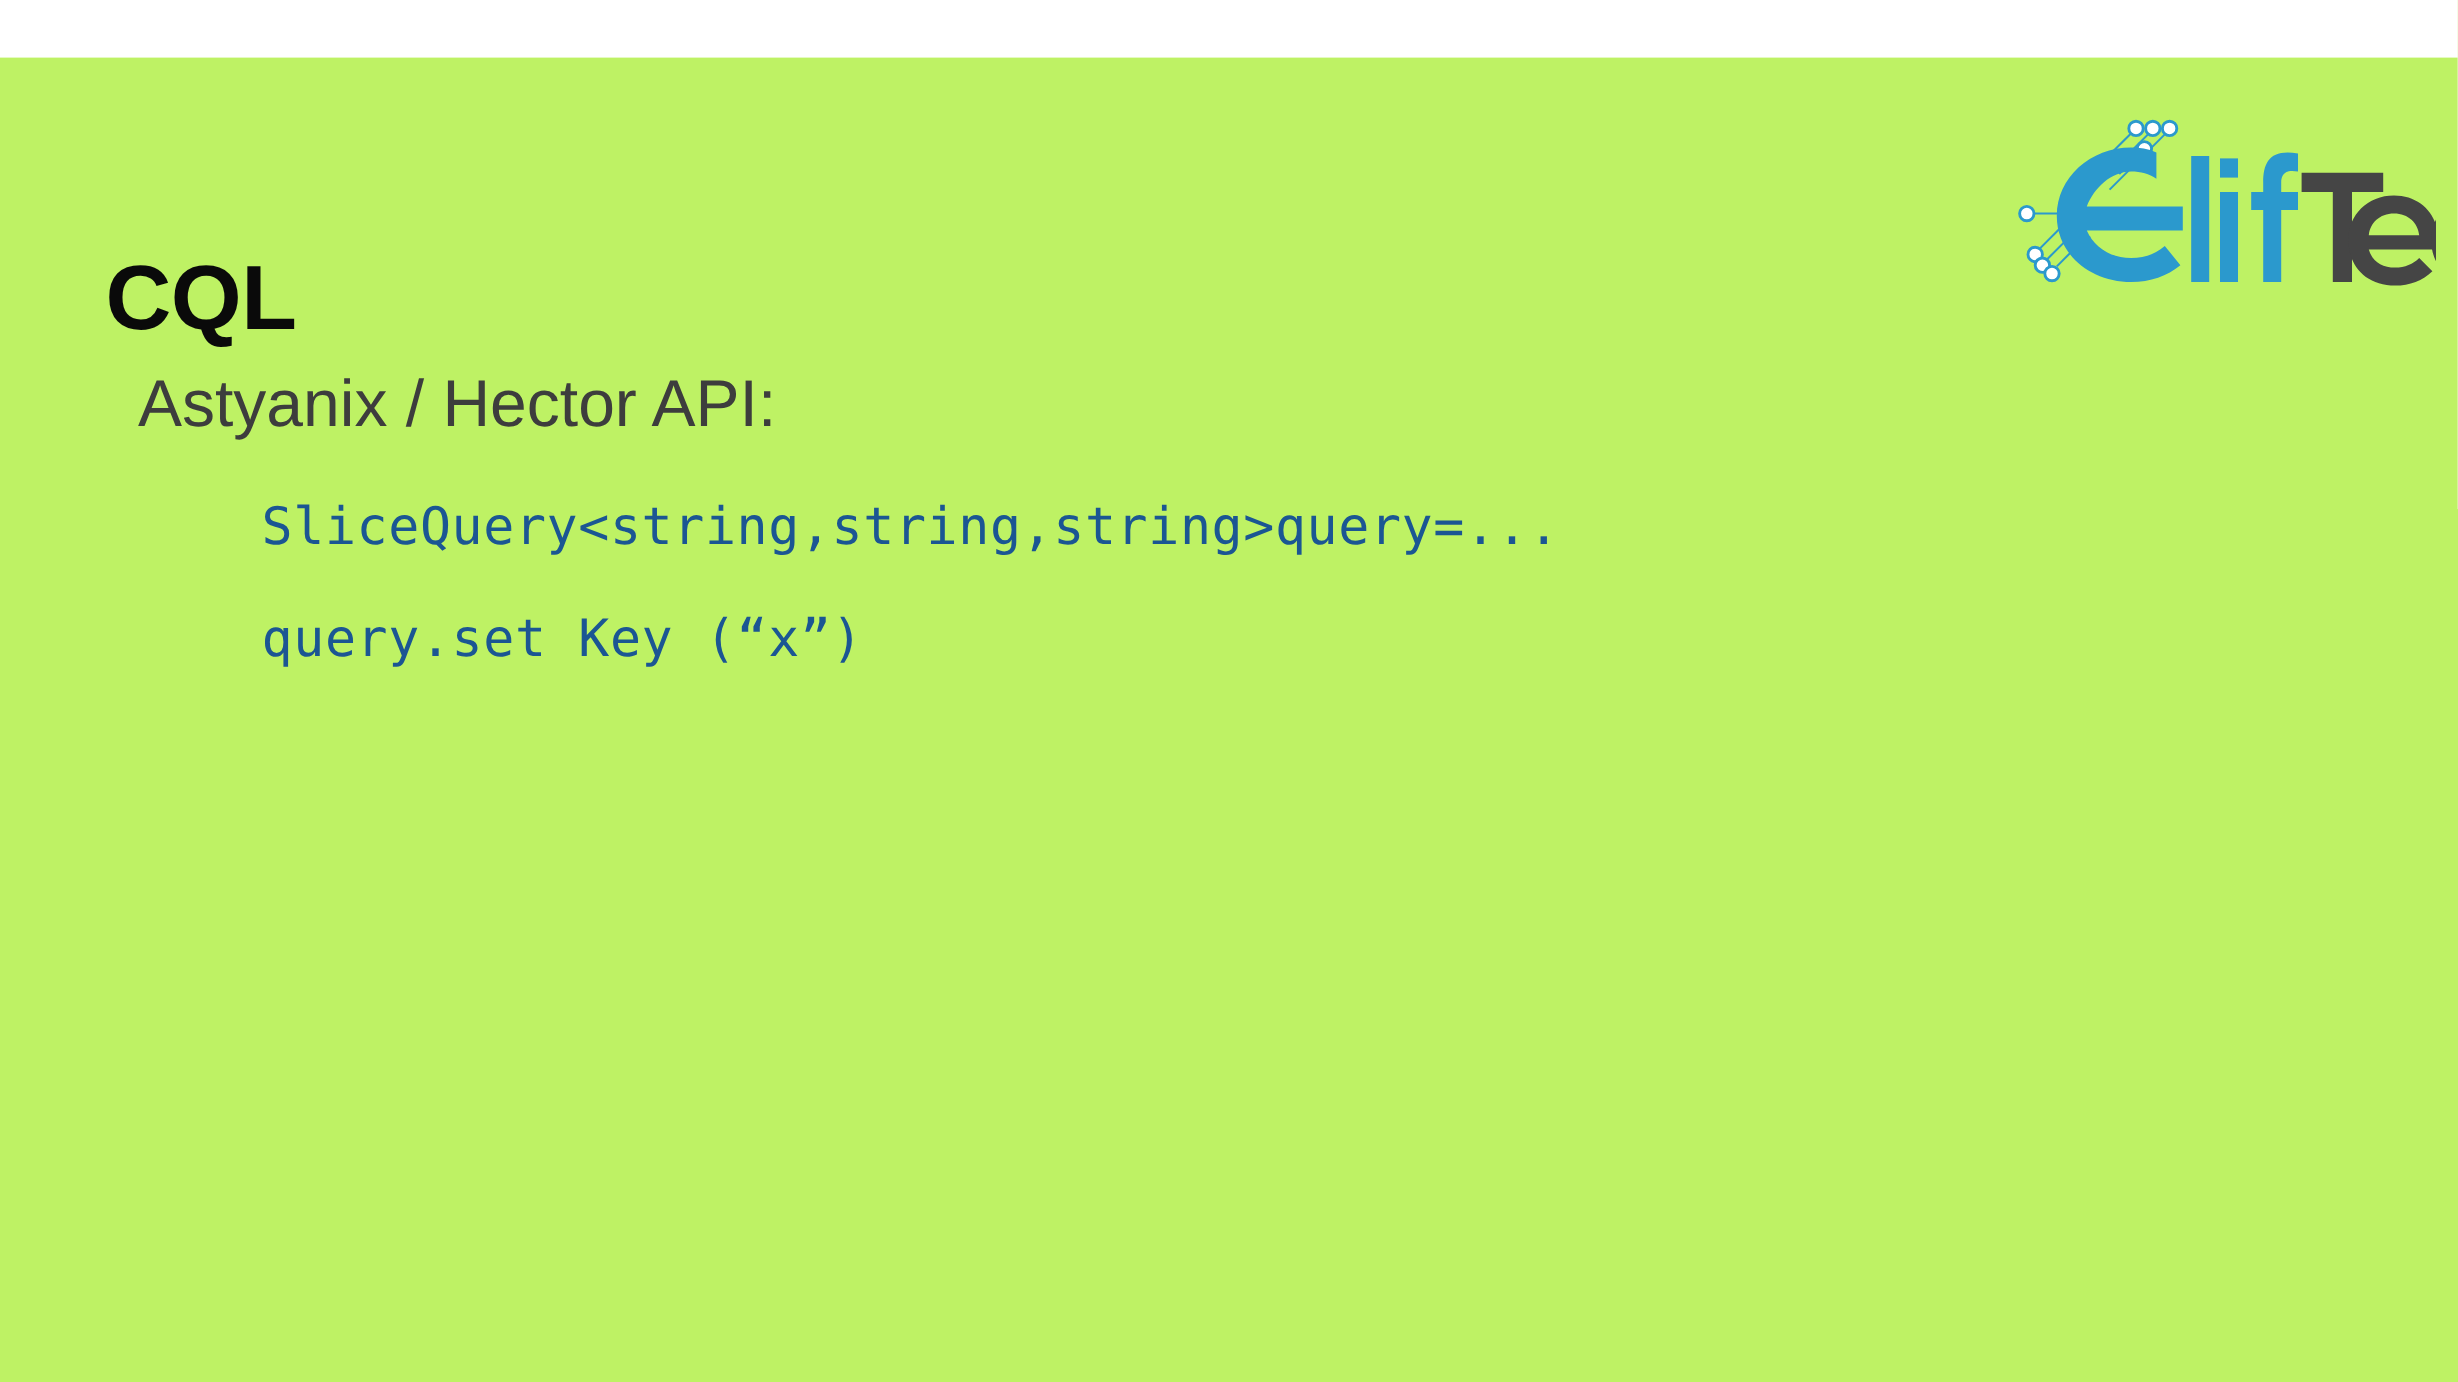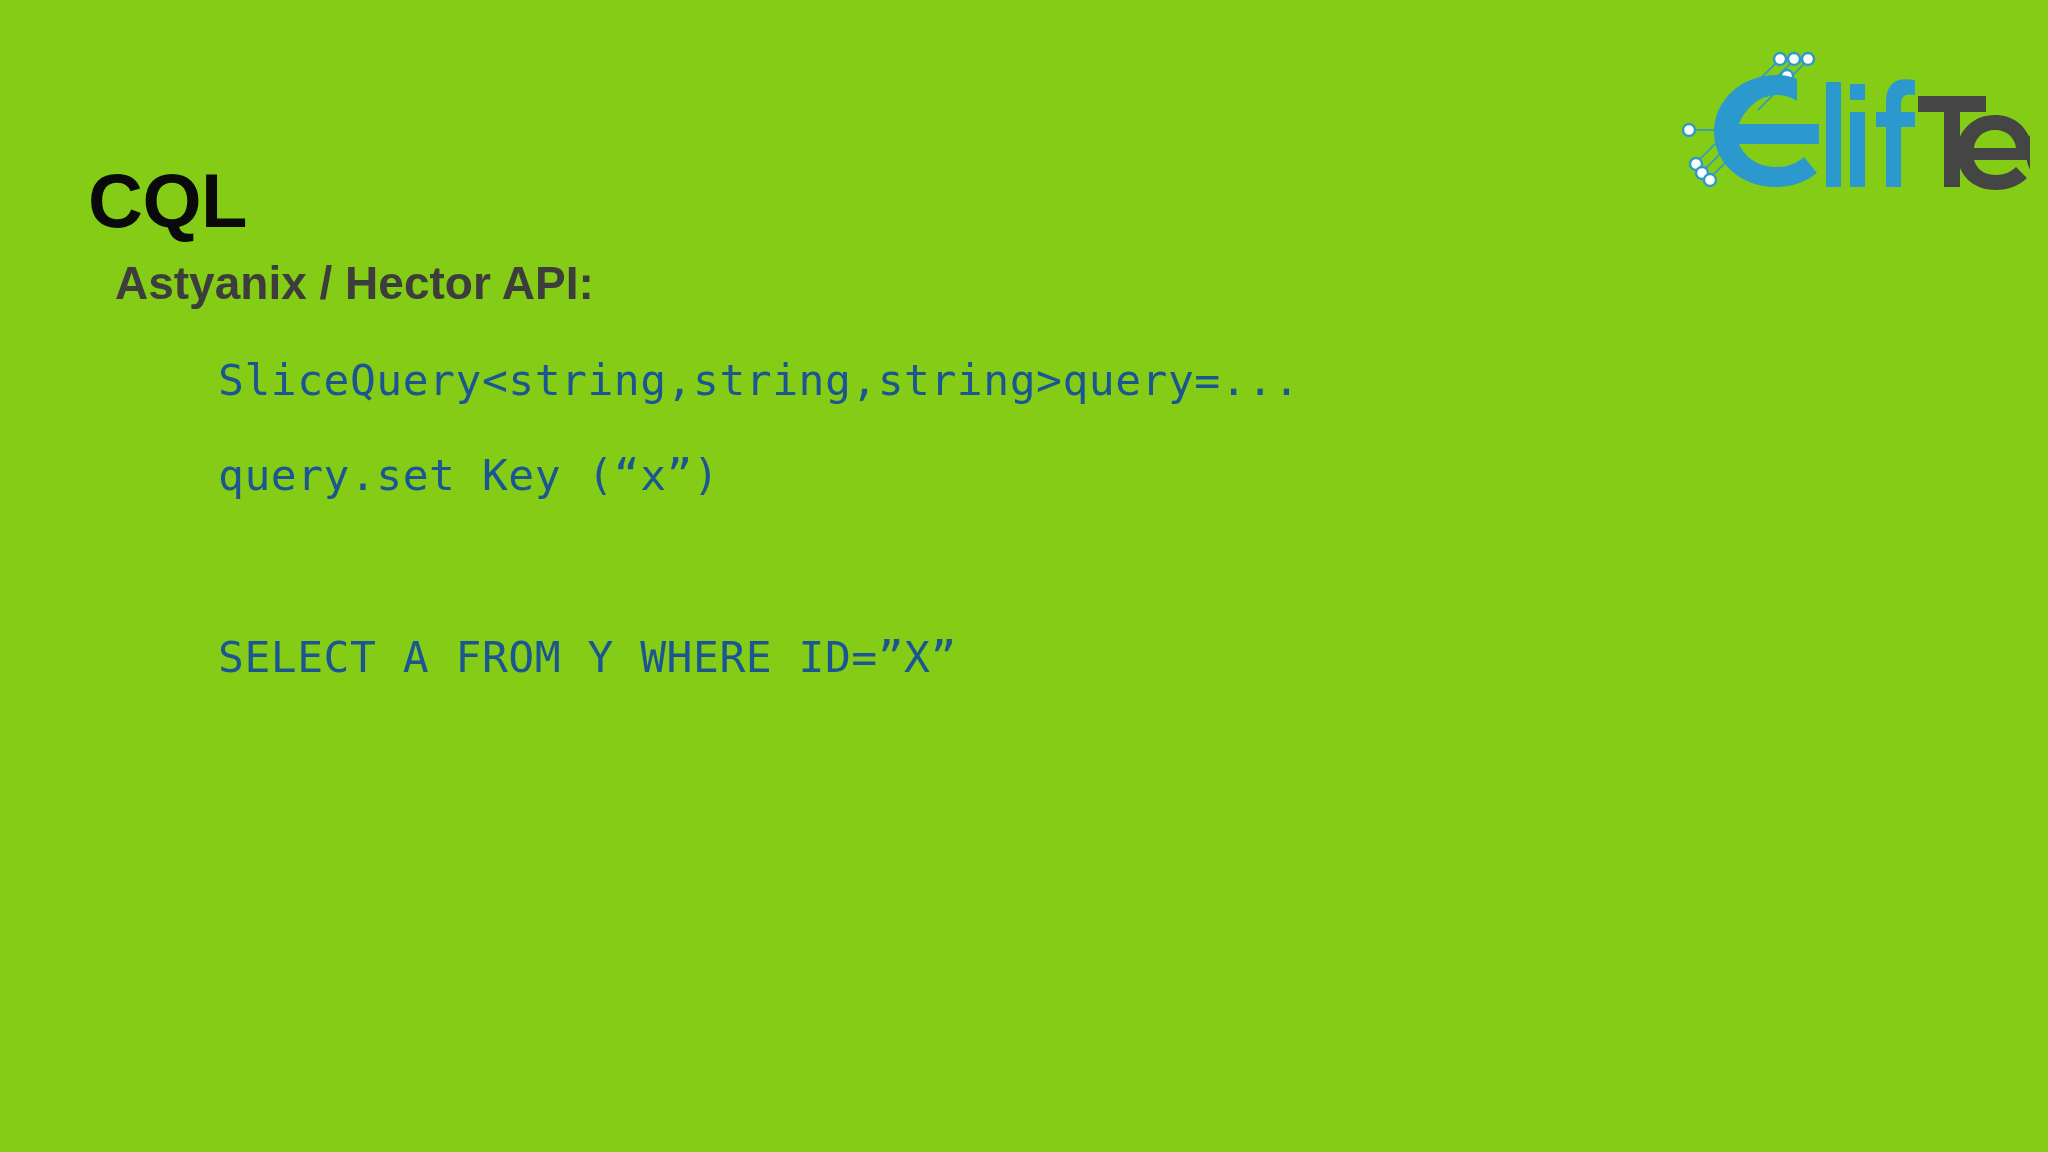--- a/index.html
+++ b/index.html
@@ -12,21 +12,22 @@
     height: 1152px;
     position: relative;
     overflow: hidden;
     font-family: "Liberation Sans", sans-serif;
     -webkit-font-smoothing: antialiased;
   }
 
   .slide {
     position: absolute;
     inset: 0;
-    background: #84cc16;
+    background: #bef264;
+    margin-top: 48px;
   }
 
   
   .logo {
     position: absolute;
     top: 34px;
     right: 18px;
     width: 350px;
     height: 165px;
   }
@@ -49,22 +50,22 @@
   .content {
     position: absolute;
     left: 0;
     top: 256px;
     width: 2048px;
   }
 
   .body-label {
     margin: 0;
     padding: 0 0 0 115px;
-    font-size: 46px;
-    font-weight: 700;
+    font-size: 55px;
+    font-weight: 400;
     line-height: 1.18;
     color: #3d3d3d;
     white-space: nowrap;
   }
 
   .code-line {
     margin: 0;
     padding: 0 0 0 218px;
     font-family: "DejaVu Sans Mono", "Liberation Mono", monospace;
     font-size: 43px;
@@ -172,17 +173,16 @@
       <div class="gap-code"></div>
 
     </div>
 
     <div class="gap-code-to-label"></div>
 
     <div>
 
       <div class="gap-label2"></div>
 
-      <p class="code-line">SELECT A FROM Y WHERE ID=”X”</p>
     </div>
 
   </div>
 </div>
 
 </body></html>

